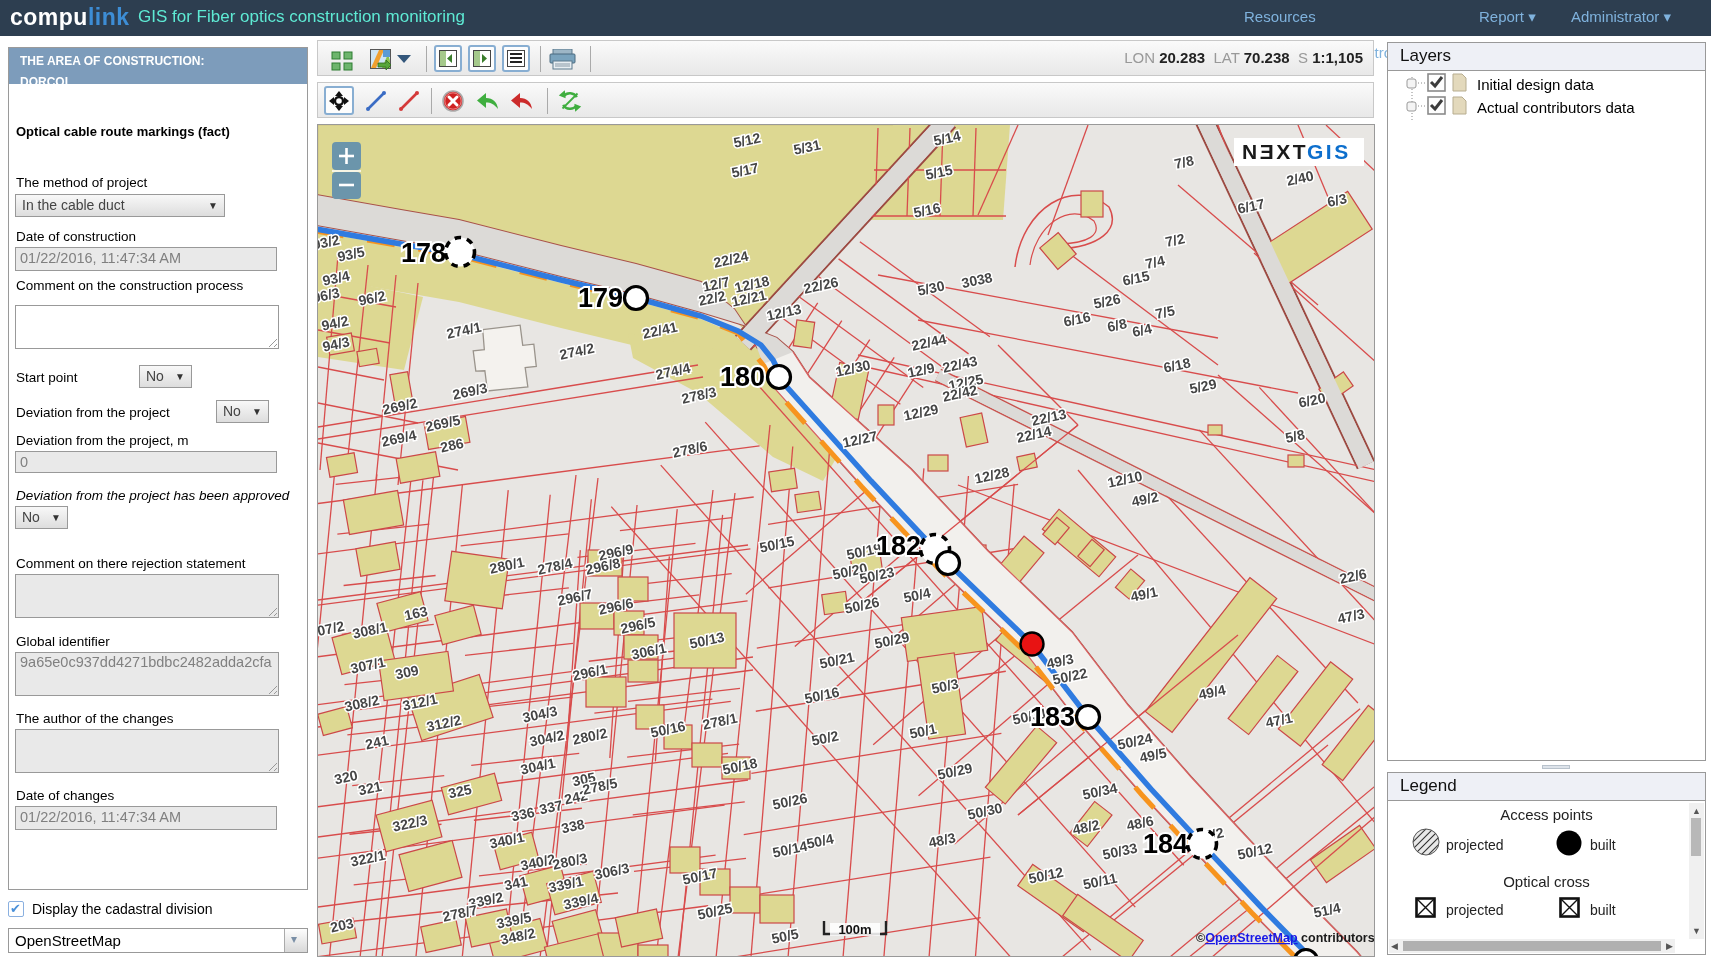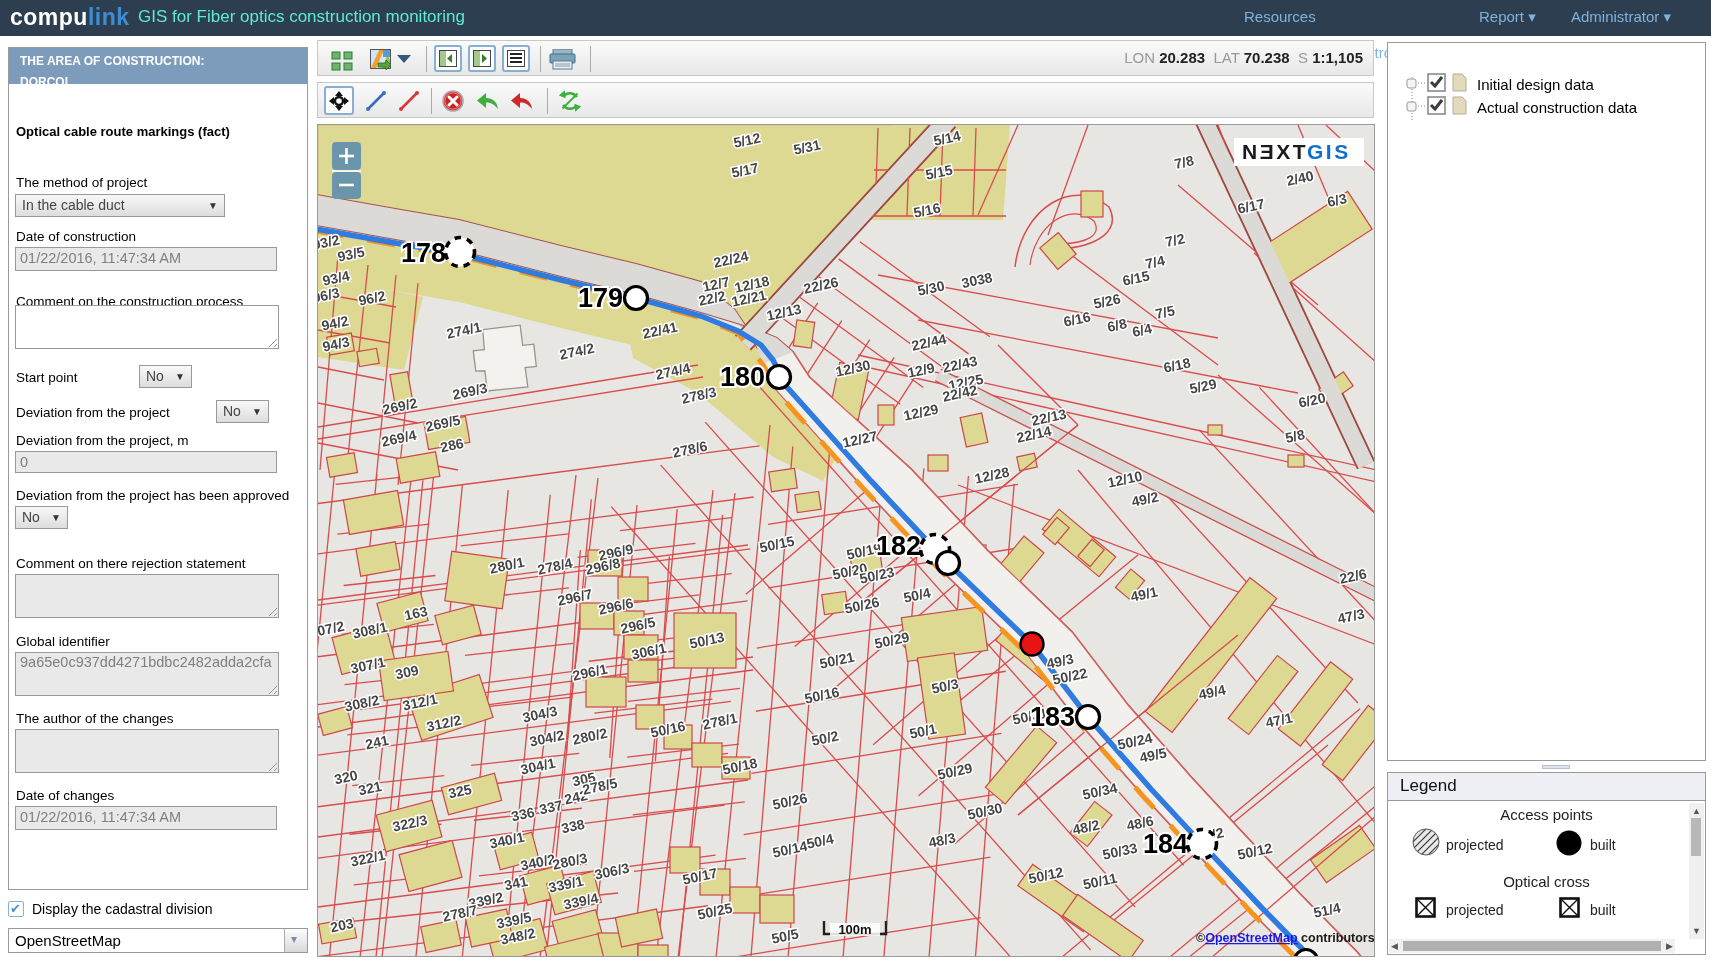--- a/index.html
+++ b/index.html
@@ -79,31 +79,31 @@
   <div class="navlink" style="left:1571px;">Administrator ▾</div>
 </div>
 
 <div id="leftpanel">
   <div id="lp-head">THE AREA OF CONSTRUCTION:<br>DORCOL</div>
   <div class="lbl" style="left:7px; top:76px; font-weight:bold; font-size:13px;">Optical cable route markings (fact)</div>
   <div class="lbl" style="left:7px; top:127px;">The method of project</div>
   <div class="sel" style="left:6px; top:146px; width:210px; height:23px;">In the cable duct<span class="ar">▼</span></div>
   <div class="lbl" style="left:7px; top:181px;">Date of construction</div>
   <div class="inp" style="left:6px; top:199px; width:262px; height:24px;">01/22/2016, 11:47:34 AM</div>
-  <div class="lbl" style="left:7px; top:246px;">Comment on the construction process</div>
+  <div class="lbl" style="left:7px; top:230px;">Comment on the construction process</div>
   <div class="txa" style="left:6px; top:257px; width:264px; height:44px;">
       <div class="resz"></div>
     </div>
   <div class="lbl" style="left:7px; top:322px;">Start point</div>
   <div class="sel" style="left:130px; top:317px; width:53px; height:23px;">No<span class="ar">▼</span></div>
   <div class="lbl" style="left:7px; top:357px;">Deviation from the project</div>
   <div class="sel" style="left:207px; top:352px; width:53px; height:23px;">No<span class="ar">▼</span></div>
   <div class="lbl" style="left:7px; top:385px;">Deviation from the project, m</div>
   <div class="inp" style="left:6px; top:403px; width:262px; height:22px;">0</div>
-  <div class="lbl" style="left:7px; top:440px;">Deviation from the project has been approved</div>
+  <div class="lbl" style="left:7px; top:440px;font-style:italic;">Deviation from the project has been approved</div>
   <div class="sel" style="left:6px; top:458px; width:53px; height:23px;">No<span class="ar">▼</span></div>
   <div class="lbl" style="left:7px; top:508px;">Comment on there rejection statement</div>
   <div class="txa gr" style="left:6px; top:526px; width:264px; height:44px;">
       <div class="resz"></div>
     </div>
   <div class="lbl" style="left:7px; top:586px;">Global identifier</div>
   <div class="txa gr" style="left:6px; top:604px; width:264px; height:44px; color:#808080; font-size:14.5px; padding:1px 4px; word-break:break-all;">9a65e0c937dd4271bdbc2482adda2cfa<div class="resz"></div></div>
   <div class="lbl" style="left:7px; top:663px;">The author of the changes</div>
   <div class="txa gr" style="left:6px; top:681px; width:264px; height:44px;">
       <div class="resz"></div>
@@ -671,39 +671,40 @@
 <path d="M506,796 v13 h62 v-13" fill="none" stroke="#222" stroke-width="2.4"></path>
 <rect x="512" y="798" width="50" height="13" fill="#fff" opacity="0.85"></rect>
 <text x="537" y="809" font-family="Liberation Sans, sans-serif" font-size="13" font-weight="bold" fill="#111" text-anchor="middle">100m</text>
 <g font-family="Liberation Sans, sans-serif" font-size="12.5" font-weight="bold">
 <text x="878" y="817" fill="#1a1a1a">©<tspan fill="#1919e6" text-decoration="underline">OpenStreetMap</tspan> contributors</text>
 </g>
 </svg>
   </div>
 
 <div id="layers">
+  <div class="phead">Layers</div>
   <svg class="abs" style="left:16px; top:26px;" width="300" height="60">
     <g stroke="#888" stroke-dasharray="1,2" fill="none">
       <line x1="8" y1="8" x2="8" y2="52"></line>
         <line x1="8" y1="14" x2="22" y2="14"></line>
         <line x1="8" y1="37" x2="22" y2="37"></line>
     </g>
     <g>
       <rect x="3" y="10" width="9" height="9" rx="2" fill="#f4f4f4" stroke="#999"></rect>
       <rect x="3" y="33" width="9" height="9" rx="2" fill="#f4f4f4" stroke="#999"></rect>
       <rect x="24" y="5" width="17" height="17" fill="#fdfdfd" stroke="#8a8a8a" stroke-width="1.6"></rect>
       <path d="M27 13 l4 4 7 -9" stroke="#3c3c3c" stroke-width="3" fill="none"></path>
       <rect x="24" y="28" width="17" height="17" fill="#fdfdfd" stroke="#8a8a8a" stroke-width="1.6"></rect>
       <path d="M27 36 l4 4 7 -9" stroke="#3c3c3c" stroke-width="3" fill="none"></path>
       <path d="M49 5 l9 0 4 4 0 13 -13 0 z" fill="#e3d9bc" stroke="#b7ad90"></path>
       <path d="M49 28 l9 0 4 4 0 13 -13 0 z" fill="#e3d9bc" stroke="#b7ad90"></path>
     </g>
   </svg>
   <div class="tree-row" style="left:89px; top:33px;">Initial design data</div>
-  <div class="tree-row" style="left:89px; top:56px;">Actual construction data</div>
+  <div class="tree-row" style="left:89px; top:56px;">Actual contributors data</div>
 </div>
 <div id="handle"></div>
 <div id="legend">
   <div class="phead">Legend</div>
   <div class="lg-h" style="top:33px;">Access points</div>
   <svg class="abs" style="left:24px; top:55px;" width="28" height="28" viewBox="0 0 28 28">
     <defs>
         <pattern id="hat" width="5" height="5" patternTransform="rotate(45)" patternUnits="userSpaceOnUse">
           <rect width="5" height="5" fill="#e8e8e8"></rect>
           <line x1="0" y1="0" x2="0" y2="5" stroke="#333" stroke-width="2"></line>

